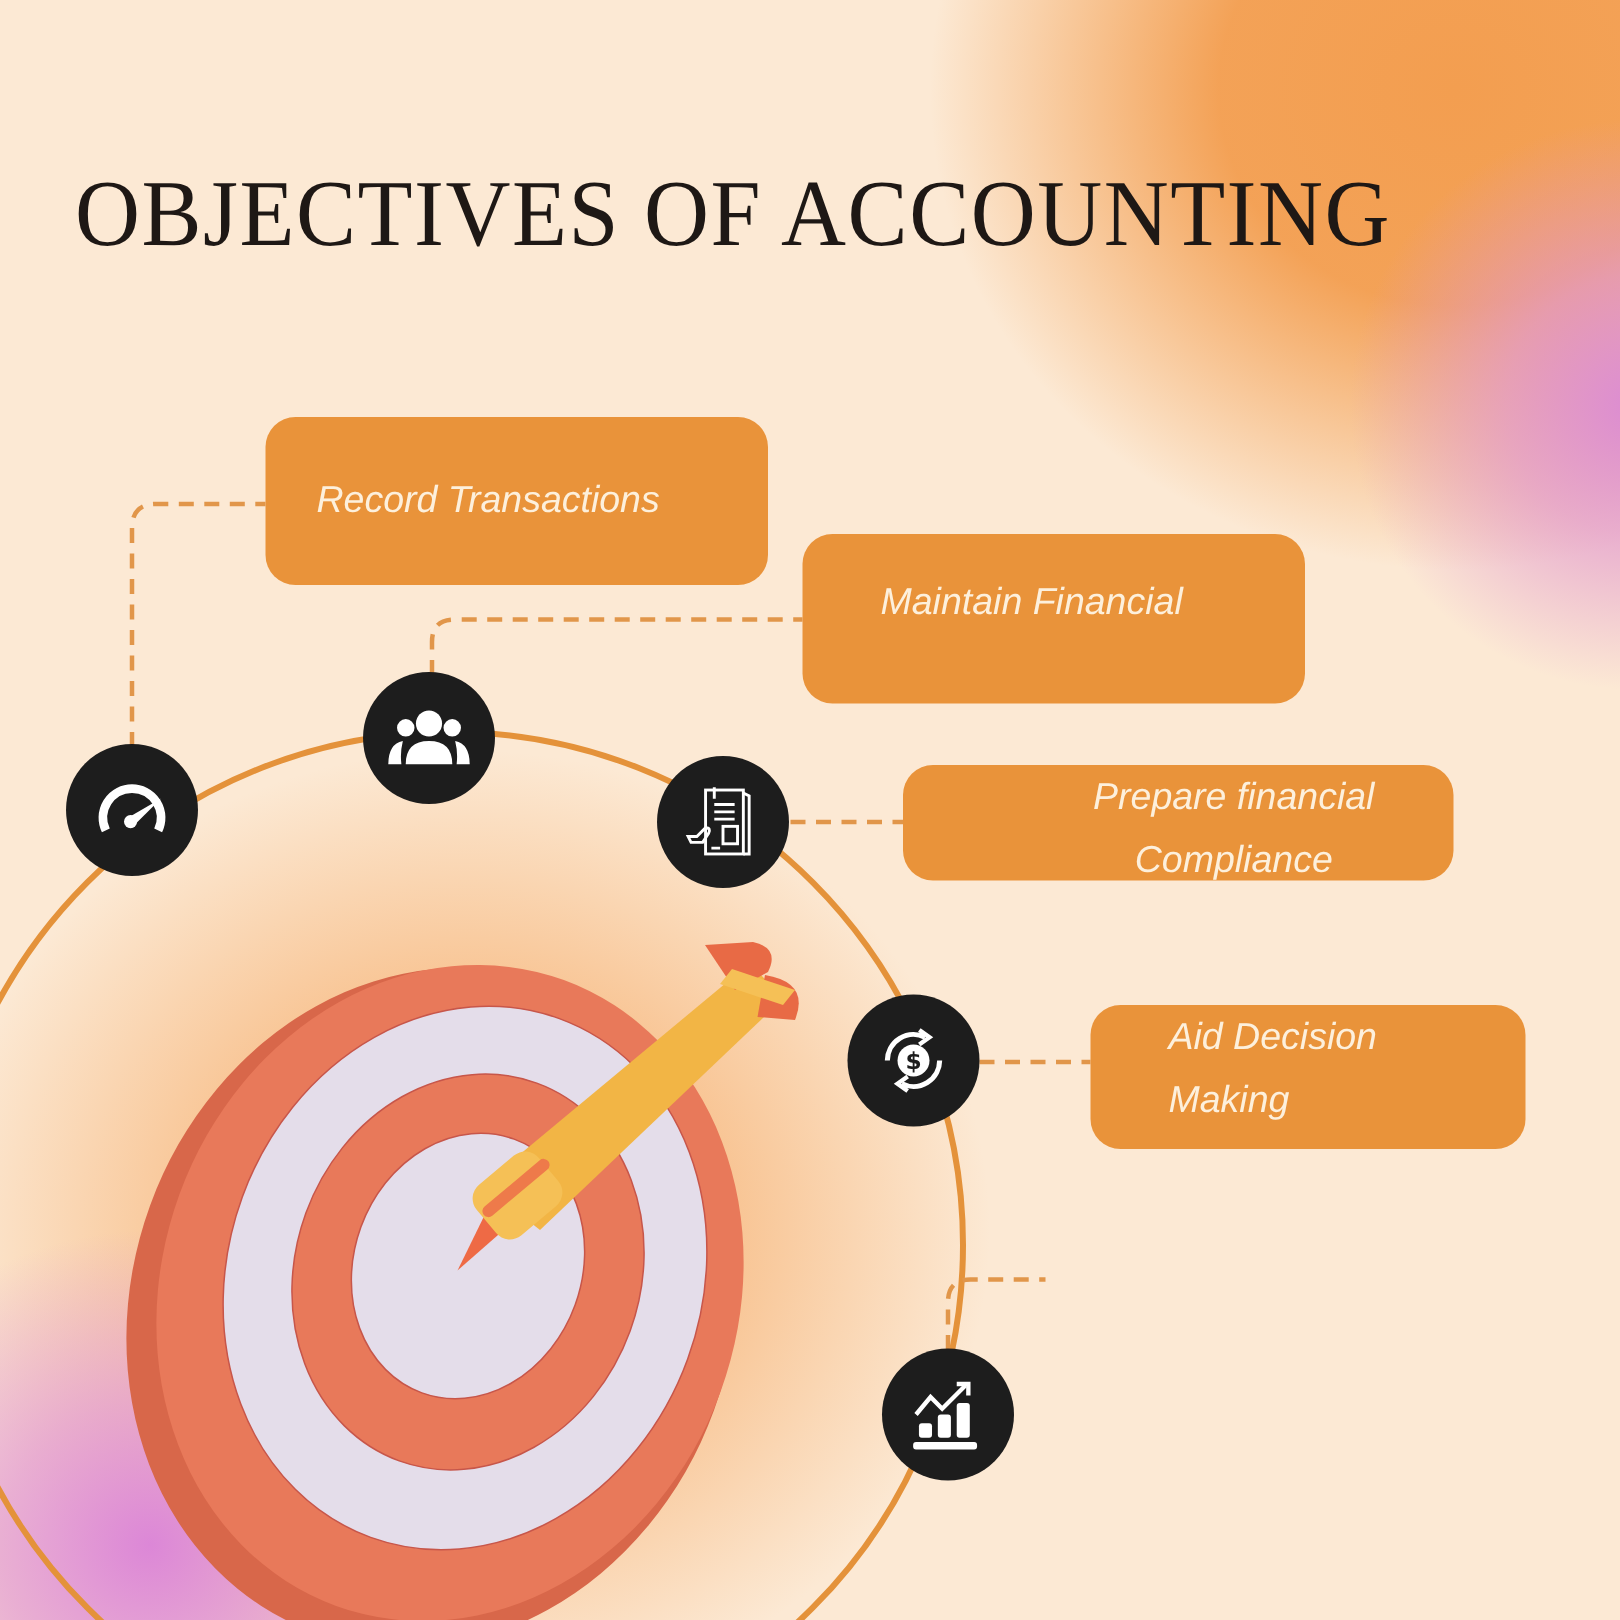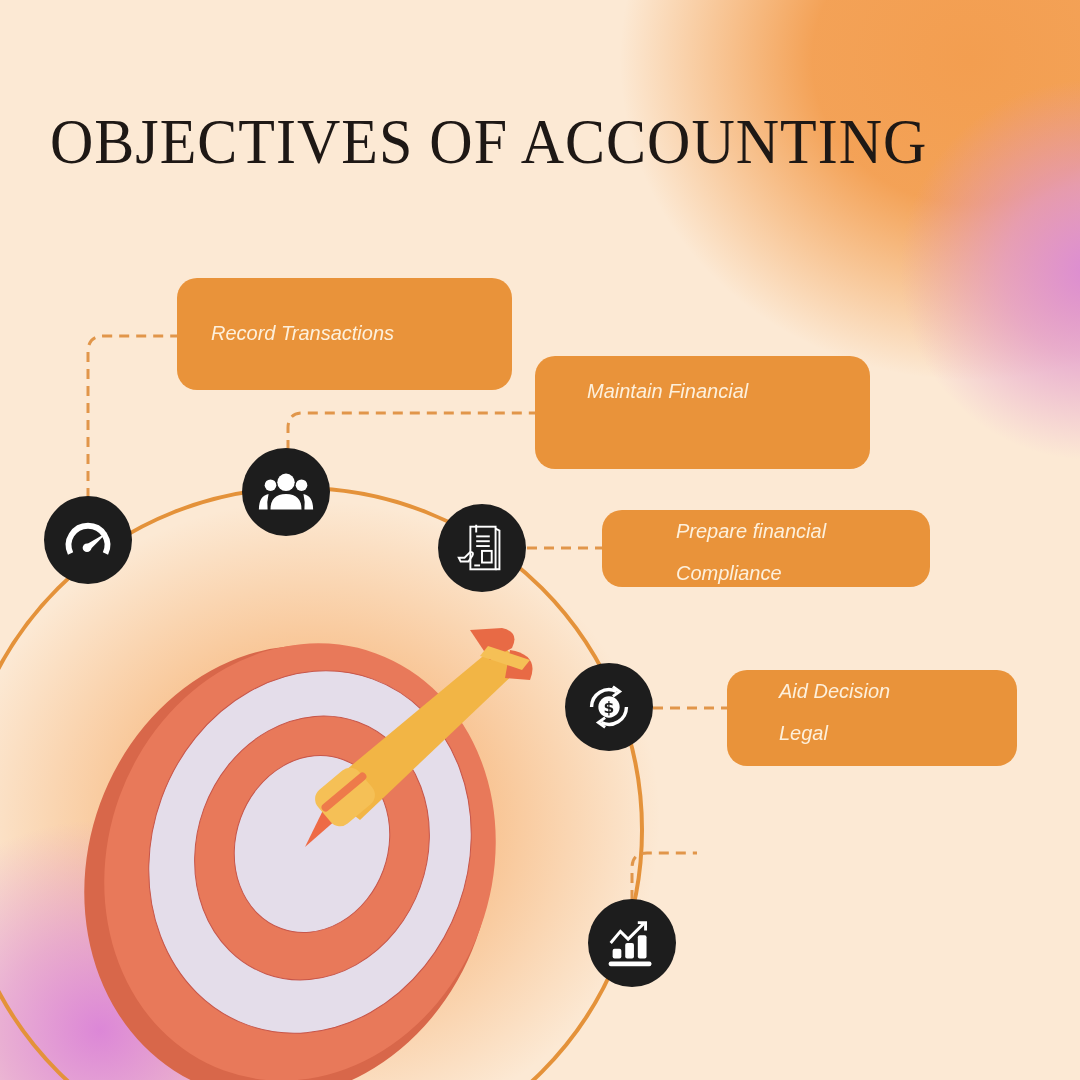--- a/index.html
+++ b/index.html
@@ -8,21 +8,21 @@
   .blob { position: absolute; border-radius: 50%; pointer-events: none; }
   .blob-orange-tr { left: 620px; top: -260px; width: 700px; height: 640px; background: radial-gradient(closest-side, rgba(243,158,80,1) 0%, rgba(243,158,80,0.95) 45%, rgba(243,158,80,0) 100%); }
   .blob-pink-tr { left: 900px; top: 80px; width: 380px; height: 380px; background: radial-gradient(closest-side, rgba(220,140,210,1) 0%, rgba(225,150,205,0.7) 45%, rgba(230,160,200,0) 100%); }
   .blob-orange-center { left: -40px; top: 500px; width: 700px; height: 640px; background: radial-gradient(closest-side, rgba(244,160,90,0.95) 0%, rgba(246,175,110,0.7) 45%, rgba(250,210,170,0) 100%); }
   .blob-pink-bl { left: -120px; top: 820px; width: 440px; height: 420px; background: radial-gradient(closest-side, rgba(220,135,215,1) 0%, rgba(225,150,210,0.7) 45%, rgba(230,170,205,0) 100%); }
 
   .title { position: absolute; left: 50px; top: 112px; margin: 0; font-family: "Liberation Serif", "DejaVu Serif", serif; font-weight: 400; font-size: 60px; letter-spacing: 1px; color: #1E1815; white-space: nowrap; line-height: 1; transform: scaleY(1.05); }
 
   svg.lines { position: absolute; left: 0; top: 0; width: 1080px; height: 1080px; }
 
-  .box { position: absolute; background: #E9933A; border-radius: 20px; color: #FDF0DC; font-style: italic; font-size: 20px; line-height: 42px; box-sizing: border-box; }
+  .box { position: absolute; background: #E9933A; border-radius: 20px; color: #FDF0DC; font-style: italic; font-size: 25px; line-height: 42px; box-sizing: border-box; }
   .box span { display: block; white-space: nowrap; }
 
   .icon { position: absolute; width: 88px; height: 88px; border-radius: 50%; background: #1D1D1D; display: flex; align-items: center; justify-content: center; }
   .icon svg { width: 62px; height: 62px; }
 
   .target { position: absolute; left: 60px; top: 620px; width: 500px; height: 500px; }
 </style>
 </head>
 <body>
 
@@ -115,27 +115,27 @@
       <rect x="8" y="51" width="44" height="5" rx="2"></rect>
       <path d="M10 32 L20 20 L28 28 L44 12" fill="none" stroke="#fff" stroke-width="3"></path>
       <path d="M38 11 H46 V19" fill="none" stroke="#fff" stroke-width="3"></path>
     </svg>
   </div>
 
   <div class="box" style="left:177px; top:278px; width:335px; height:112px; padding:34px 0 0 34px;">
     <span>Record Transactions</span>
   </div>
 
-  <div class="box" style="left:535px; top:356px; width:335px; height:113px; padding:14px 0 0 52px;">
+  <div class="box" style="left:535px; top:356px; width:335px; height:113px; padding:24px 0 0 52px;">
     <span>Maintain Financial</span>
   </div>
 
-  <div class="box" style="left:602px; top:510px; width:328px; height:77px; padding:0 0 0 74px;">
+  <div class="box" style="left:602px; top:510px; width:367px; height:77px; padding:0 0 0 74px;text-align:center;">
     <span>Prepare financial</span>
     <span>Compliance</span>
   </div>
 
   <div class="box" style="left:727px; top:670px; width:290px; height:96px; padding:0 0 0 52px;">
     <span>Aid Decision</span>
-    <span>Legal</span>
+    <span>Making</span>
   </div>
 
 </div>
 
 </body></html>

